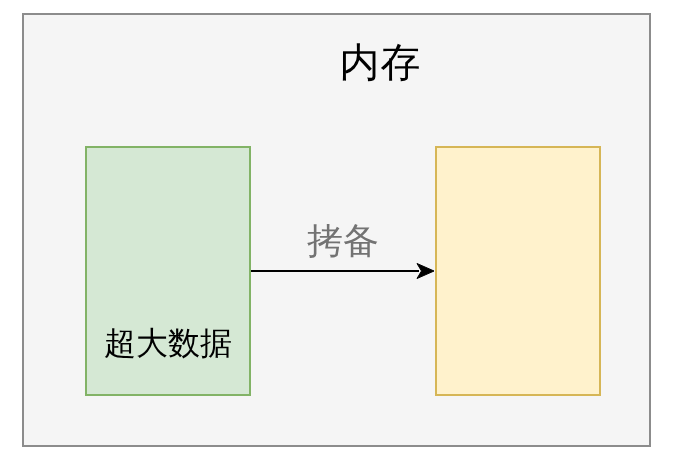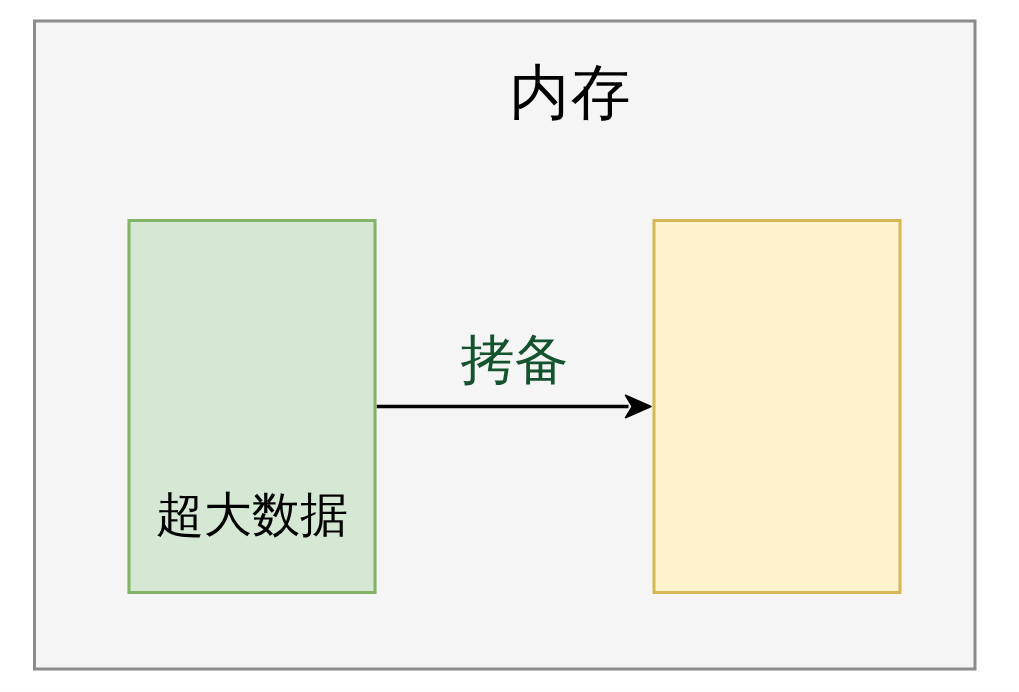--- a/index.html
+++ b/index.html
@@ -97,21 +97,21 @@
     stroke-linejoin: round;
   }
   .arrow-label {
     position: absolute;
     left: 227px;
     top: 206px;
     width: 184px;
     text-align: center;
     font-size: 36px;
     line-height: 40px;
-    color: #14532d;
+    color: #737373;
     white-space: nowrap;
   }
 </style>
 </head>
 <body>
 
 <div class="canvas">
   <div class="memory-container">
 
     <div class="diagram-title">内存</div>

